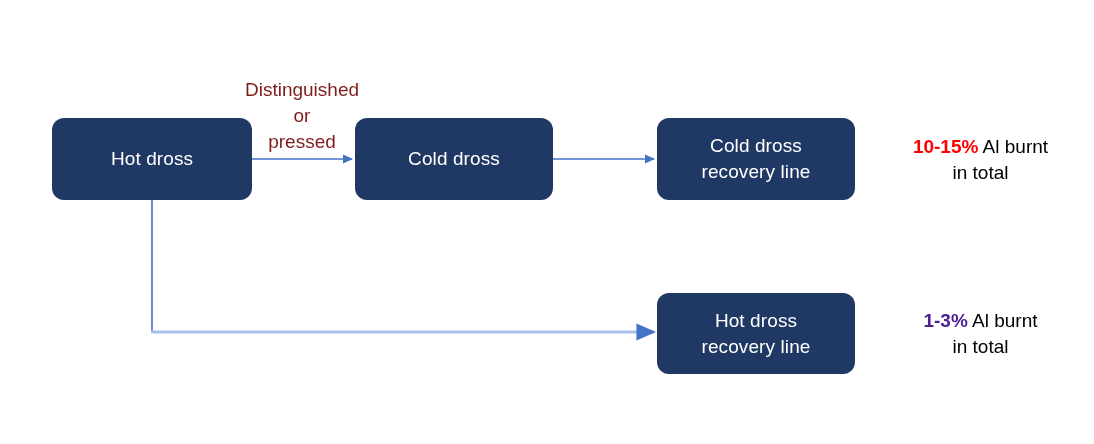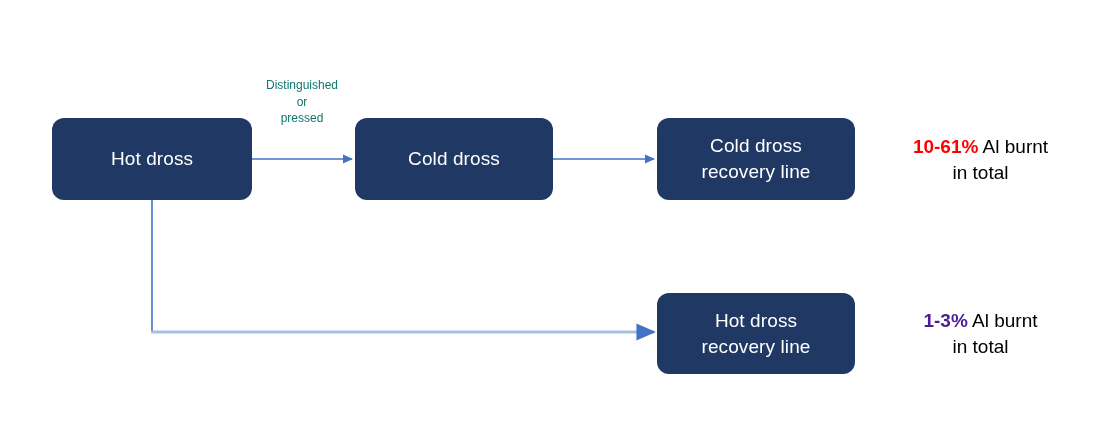--- a/index.html
+++ b/index.html
@@ -42,23 +42,23 @@
     letter-spacing: 0.1px;
     box-sizing: border-box;
     padding: 4px 10px;
   }
   .node-label {
     white-space: pre-line;
     display: block;
   }
   .edge-label {
     position: absolute;
-    font-size: 12px;
+    font-size: 19px;
     line-height: 1.38;
-    color: #0f766e;
+    color: #7f1d1d;
     text-align: center;
     white-space: pre-line;
   }
   .annotation {
     position: absolute;
     font-size: 19px;
     line-height: 1.38;
     color: #000000;
     text-align: center;
   }
@@ -111,21 +111,21 @@
   <div class="node" style="left:657px; top:293px; width:198px; height:81px;">
     <span class="node-label">Hot dross
 recovery line</span>
   </div>
 
   <div class="edge-label" style="left:222px; top:77px; width:160px;">Distinguished
 or
 pressed</div>
 
   <div class="annotation" style="left:883px; top:134px; width:195px;">
-    <span class="pct" style="color:#FF0000;">10-61%</span><span class="rest"> Al burnt
+    <span class="pct" style="color:#FF0000;">10-15%</span><span class="rest"> Al burnt
 in total</span>
   </div>
 
   <div class="annotation" style="left:883px; top:308px; width:195px;">
     <span class="pct" style="color:#4c1d95;">1-3%</span><span class="rest"> Al burnt
 in total</span>
   </div>
 
 </div>
 

